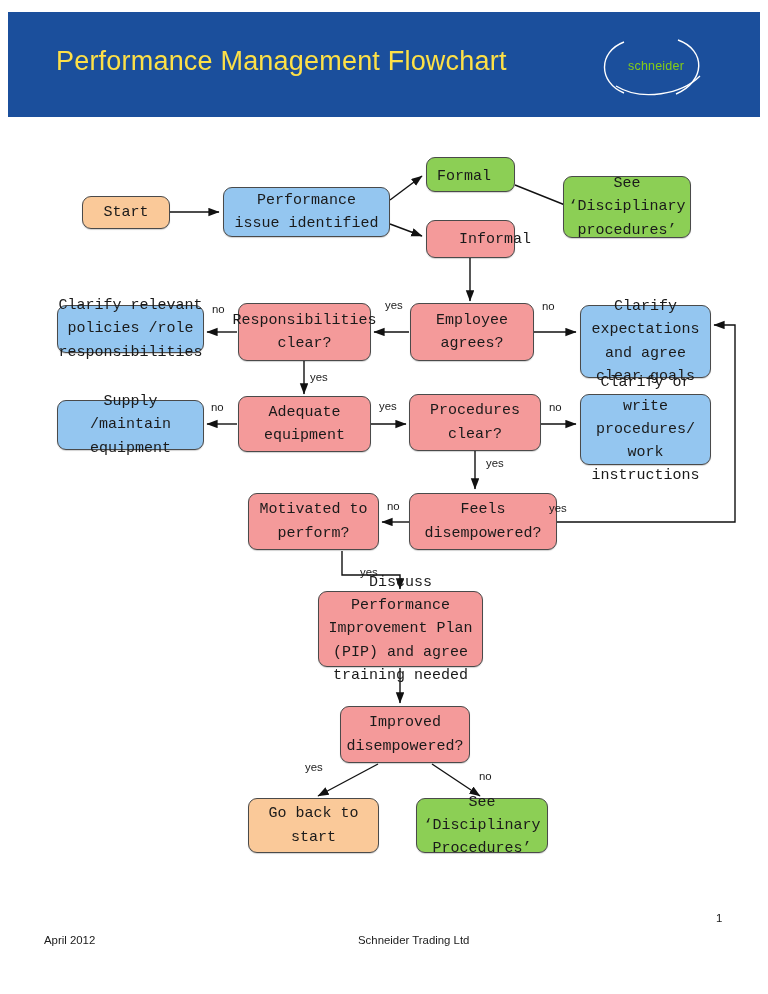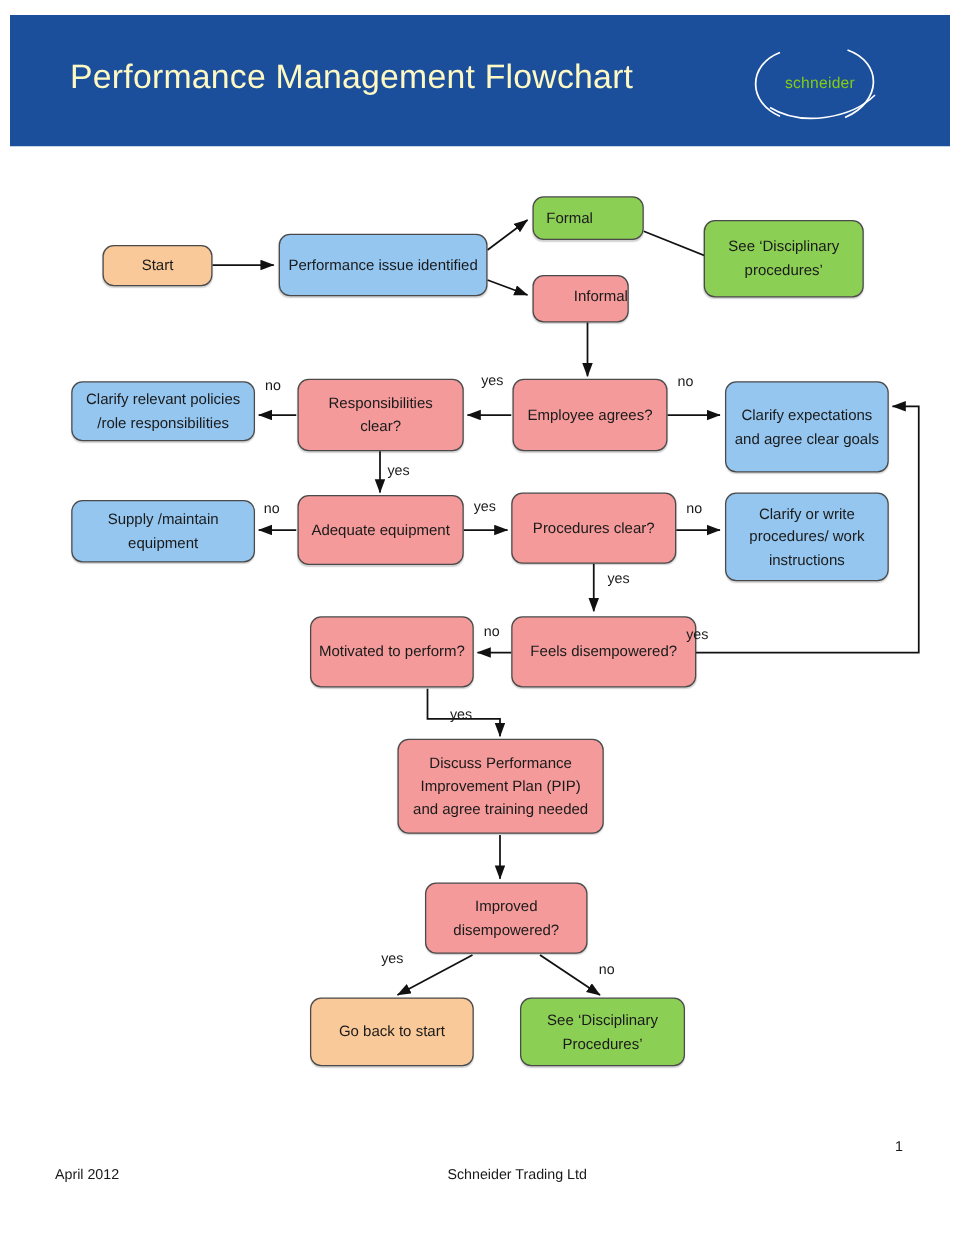--- a/index.html
+++ b/index.html
@@ -27,21 +27,21 @@
     top: 12px;
     width: 752px;
     height: 105px;
     background: #1b4f9c;
   }
   #header-title {
     position: absolute;
     left: 48px;
     top: 34px;
     font-size: 27px;
-    color: #fef9c3;
+    color: #fde047;
     letter-spacing: 0.2px;
     white-space: nowrap;
   }
   #brand-logo {
     position: absolute;
     right: 50px;
     top: 24px;
     width: 120px;
     height: 62px;
   }
@@ -76,24 +76,25 @@
   .node {
     position: absolute;
     box-sizing: border-box;
     border: 1.2px solid #4a4a4a;
     border-radius: 9px;
     display: flex;
     align-items: center;
     justify-content: center;
     text-align: center;
     color: #1a1a1a;
-    font-size: 12px;
+    font-size: 15px;
     line-height: 1.55;
     padding: 3px 6px;
     box-shadow: 0 1px 1px rgba(0,0,0,.18);
+    font-family: Liberation Mono, monospace;
   }
   .node.tl {
     align-items: flex-start;
     justify-content: flex-start;
     text-align: left;
     padding: 7px 0 0 10px;
   }
   .n-orange { background: #fac999; }
   .n-blue   { background: #94c6f0; }
   .n-red    { background: #f49a9a; }
@@ -189,21 +190,21 @@
     </div>
 
     <div class="node n-blue" style="left:223px; top:187px; width:167px; height:50px;">
       <span>Performance issue identified</span>
     </div>
 
     <div class="node n-green tl" style="left:426px; top:157px; width:89px; height:35px;">
       <span>Formal</span>
     </div>
 
-    <div class="node n-red tl" style="left:426px; top:220px; width:77px; height:38px;padding-left:32px;">
+    <div class="node n-red tl" style="left:426px; top:220px; width:89px; height:38px;padding-left:32px;">
       <span>Informal</span>
     </div>
 
     <div class="node n-green" style="left:563px; top:176px; width:128px; height:62px;">
       <span>See ‘Disciplinary procedures’</span>
     </div>
 
     <div class="node n-blue" style="left:580px; top:305px; width:131px; height:73px;">
       <span>Clarify expectations and agree clear goals</span>
     </div>

